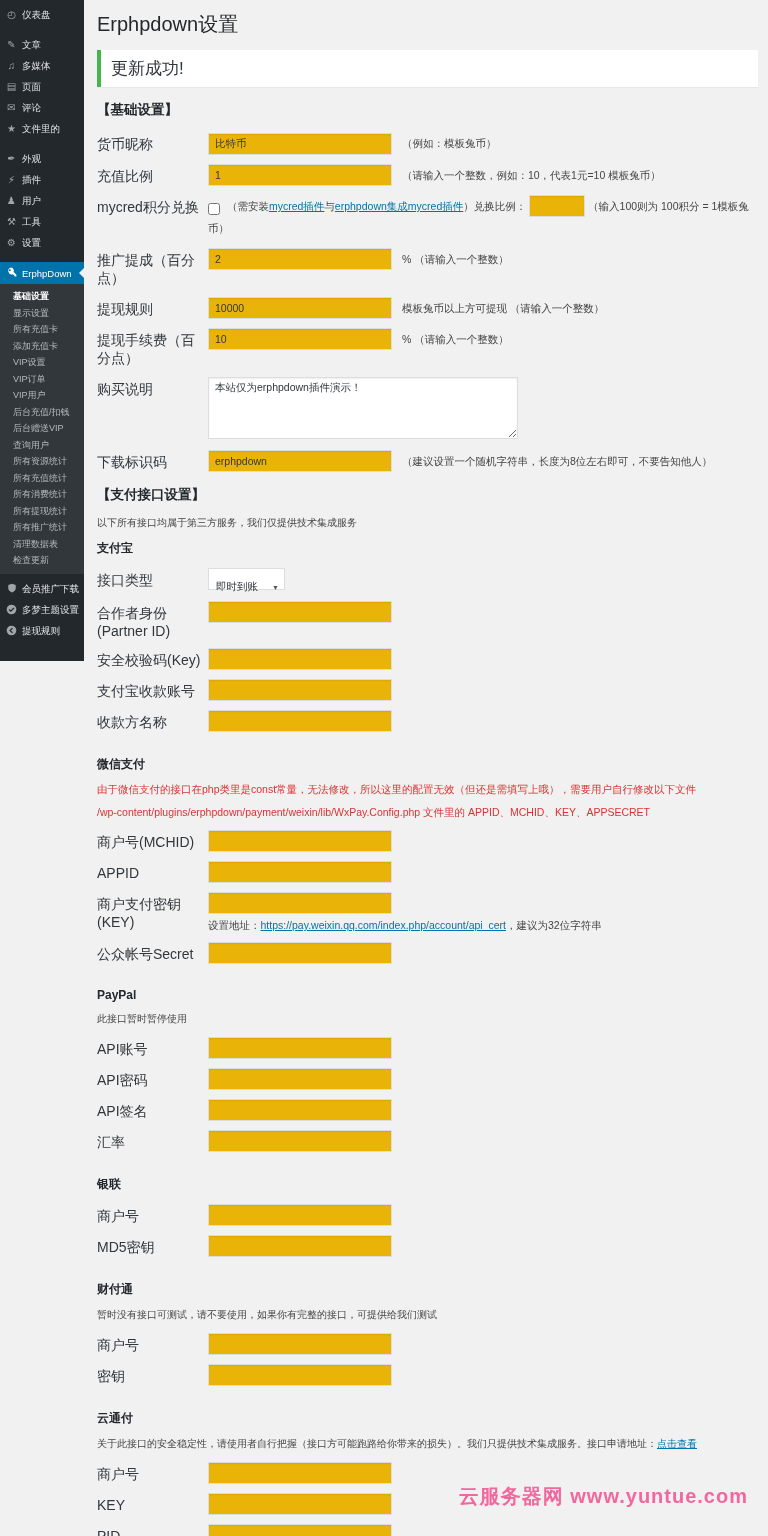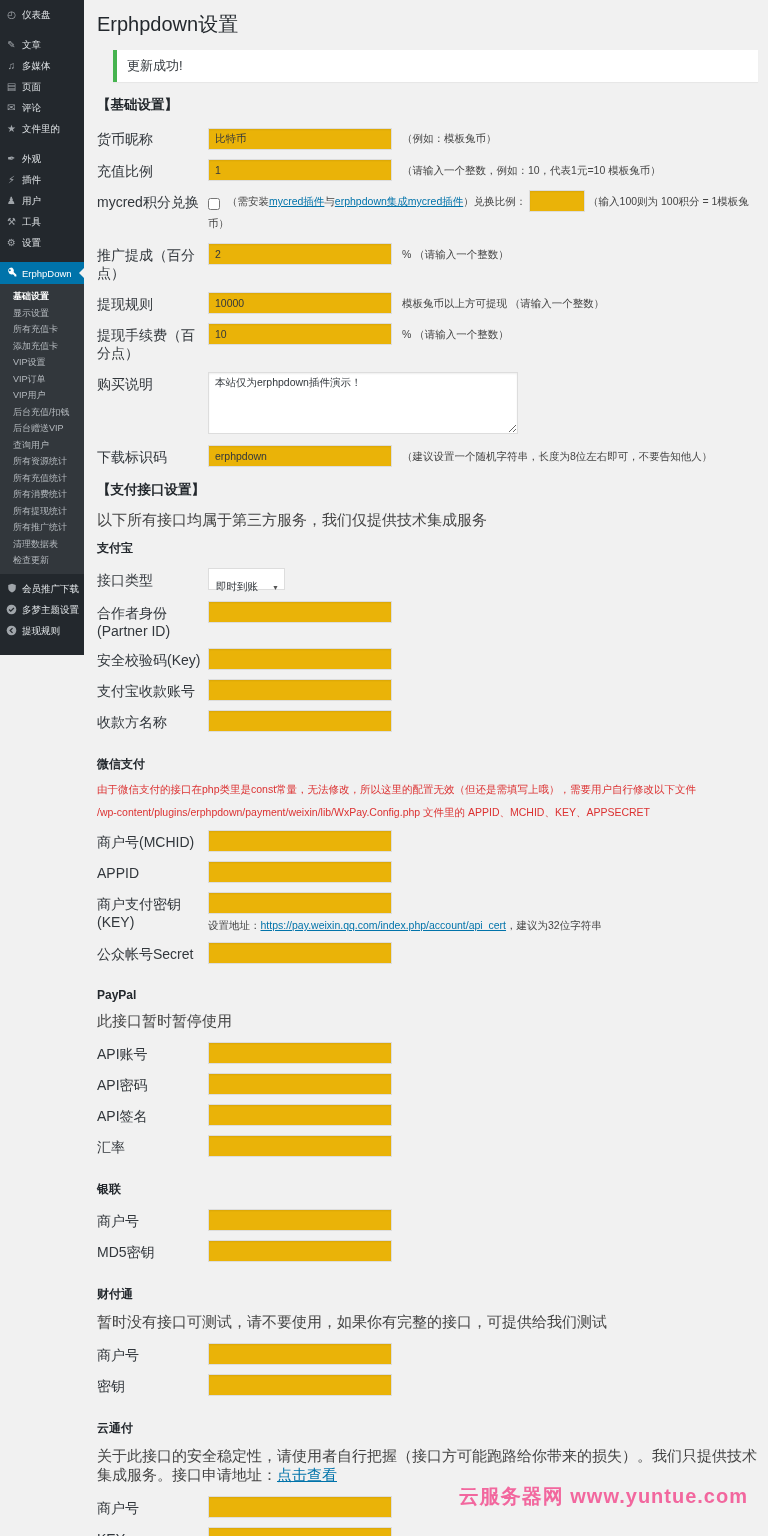--- a/index.html
+++ b/index.html
@@ -27,33 +27,33 @@
   .sep { height: 9px; }
   .mi.active { background: #0073aa; color: #fff; position: relative; }
   .mi.active .ico { color: #fff; }
   .mi.active::after {
     content: ""; position: absolute; right: 0; top: 50%; margin-top: -5px;
     border: 5px solid transparent; border-right-color: #f1f1f1;
   }
   #submenu { background: #32373c; padding: 4px 0 5px; }
   .smi { padding: 3px 22px 3px 13px; font-size: 9px; line-height: 10.5px; color: #b4b9be; cursor: pointer; white-space: nowrap; }
   .smi.current { color: #fff; font-weight: bold; }
-  #sidebar-bottom { padding: 4px 0 14px; text-align: center; }
+  #sidebar-bottom { padding: 4px 0 20px; text-align: center; }
   .circle-ico { width: 11px; height: 11px; flex: none; display: inline-flex; align-items: center; justify-content: center; color: #a0a5aa; }
   
   #content { margin-left: 84px; padding: 8px 8px 0 13px; position: relative; z-index: 1; }
   h1.page-title { font-size: 20px; font-weight: normal; color: #23282d; margin: 3px 0 12px; }
   .notice {
     background: #fff; border-left: 4px solid #46b450;
     box-shadow: 0 1px 1px rgba(0,0,0,.04);
-    padding: 7px 10px; font-size: 13px; color: #32373c; margin: 0 2px 14px 16px;
+    padding: 7px 10px; font-size: 17px; color: #32373c; margin: 0 2px 14px 0;
   }
   h2.sec { font-size: 13.5px; font-weight: bold; color: #23282d; margin: 14px 0 12px; }
   h3.sub { font-size: 12px; font-weight: bold; color: #23282d; margin: 24px 0 10px; }
-  .pnote { font-size: 15px; color: #444; margin: 2px 0 10px; }
+  .pnote { font-size: 10px; color: #444; margin: 2px 0 10px; }
   .red { color: #dc3232; font-size: 10.5px; margin: 2px 0 9px; }
   .row { display: flex; align-items: flex-start; margin-bottom: 8px; min-height: 22px; }
   .label { width: 111px; flex: none; font-size: 14px; color: #32373c; padding-top: 5px; }
   .field { font-size: 10.5px; color: #444; padding-top: 1px; }
   input.txt {
     width: 184px; height: 22px; background: #eab308;
     border: 1px solid #ddd; box-shadow: inset 0 1px 2px rgba(0,0,0,.07);
     font-size: 10.5px; padding: 1px 6px; color: #32373c;
     font-family: "Liberation Sans", sans-serif;
   }

